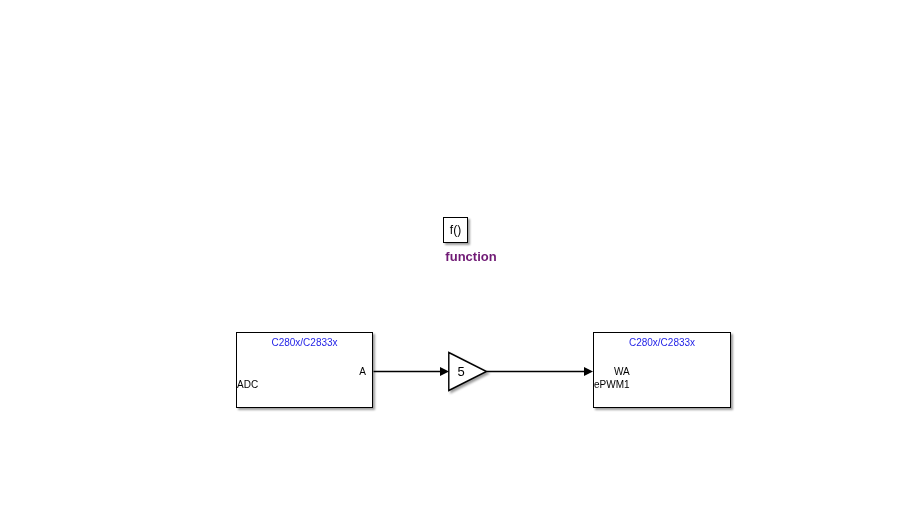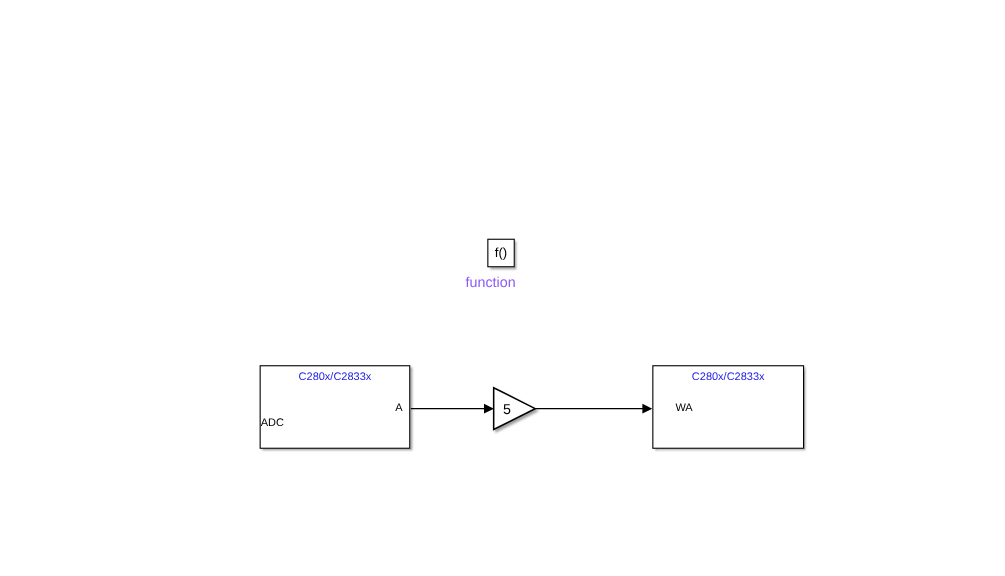--- a/index.html
+++ b/index.html
@@ -28,26 +28,27 @@
     border: 1.4px solid #000000;
     box-shadow: 2px 2px 2px rgba(0,0,0,0.38);
     display: flex;
     align-items: center;
     justify-content: center;
     font-size: 12px;
     color: #000000;
   }
   .fn-caption {
     position: absolute;
-    left: 396px;
+    left: 421px;
     top: 249px;
     width: 100px;
     text-align: center;
     font-size: 13px;
-    color: #8b5cf6;
+    color: #701a75;
+    font-weight: bold;
   }
 
   
   .block {
     position: absolute;
     box-sizing: border-box;
     background: #ffffff;
     border: 1.4px solid #000000;
     box-shadow: 2px 2px 2px rgba(0,0,0,0.38);
     font-size: 10px;
@@ -106,20 +107,21 @@
 
   <div class="block adc">
     <div class="block-header">C280x/C2833x</div>
     <div class="port-label out">A</div>
     <div class="block-name">ADC</div>
   </div>
 
   <div class="block epwm">
     <div class="block-header">C280x/C2833x</div>
     <div class="port-label in">WA</div>
+    <div class="block-name">ePWM1</div>
   </div>
 
   <svg class="wires" viewBox="0 0 914 524" xmlns="http://www.w3.org/2000/svg">
     <defs>
       <filter id="blkshadow" x="-30%" y="-30%" width="170%" height="170%">
         <feDropShadow dx="2" dy="2" stdDeviation="1" flood-color="#000000" flood-opacity="0.38"></feDropShadow>
       </filter>
     </defs>
 
     <line x1="373.5" y1="371.5" x2="440.5" y2="371.5" stroke="#000000" stroke-width="1.3"></line>

